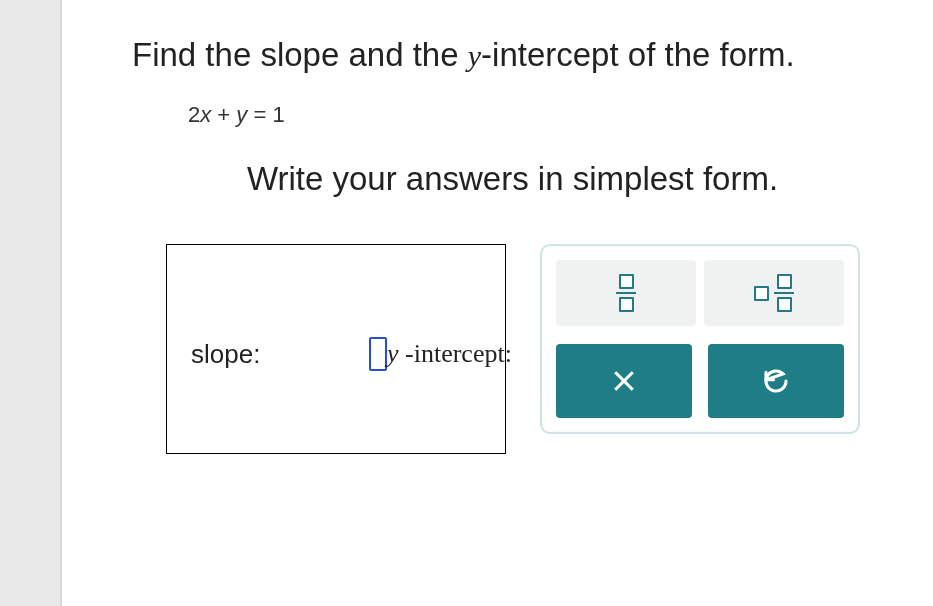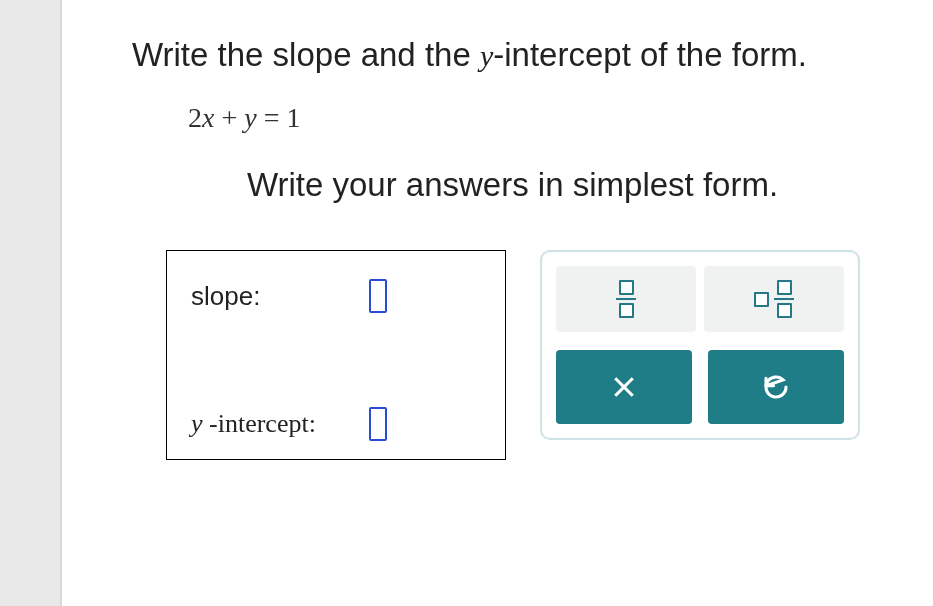--- a/index.html
+++ b/index.html
@@ -25,22 +25,22 @@
       padding: 36px 40px 20px 70px;
     }
     .prompt-line {
       font-size: 33px;
       color: #222;
       margin-bottom: 28px;
       white-space: nowrap;
     }
     .ital { font-style: italic; font-family: 'Times New Roman', serif; font-size: 30px; }
     .equation {
-      font-family: Liberation Serif, serif;
-      font-size: 28px;
+      font-family: Liberation Sans, sans-serif;
+      font-size: 22px;
       margin: 0 0 32px 56px;
       font-style: italic;
     }
     .equation .num { font-style: normal; }
     .instr {
       font-size: 33px;
       color: #222;
       margin-bottom: 46px;
       text-align: center;
     }
@@ -49,21 +49,20 @@
       gap: 34px;
       align-items: flex-start;
       margin-left: 34px;
     }
     .answer-box {
       border: 1.5px solid #000;
       padding: 28px 26px 18px 24px;
       width: 340px;
       height: 210px;
       display: flex;
-      flex-direction: column;
       justify-content: space-between;
     }
     .ans-row {
       display: flex;
       align-items: center;
       gap: 18px;
       font-size: 26px;
       color: #222;
     }
     .ans-row .label { min-width: 160px; }
@@ -141,21 +140,21 @@
     .action-btn svg { stroke: #fff; fill: none; stroke-width: 2.5; }
   </style>
 </head>
 <body>
 
 <div class="left-gutter"></div>
 
 <div class="content">
 
   <p class="prompt-line">
-    <span>Write the slope and the </span><span class="ital">y</span><span>-intercept of the form.</span>
+    <span>Find the slope and the </span><span class="ital">y</span><span>-intercept of the form.</span>
   </p>
 
   <p class="equation">
     <span class="num">2</span>x<span class="num"> + </span>y<span class="num"> = 1</span>
   </p>
 
   <p class="instr">Write your answers in simplest form.</p>
 
   <div class="work-row">
 

